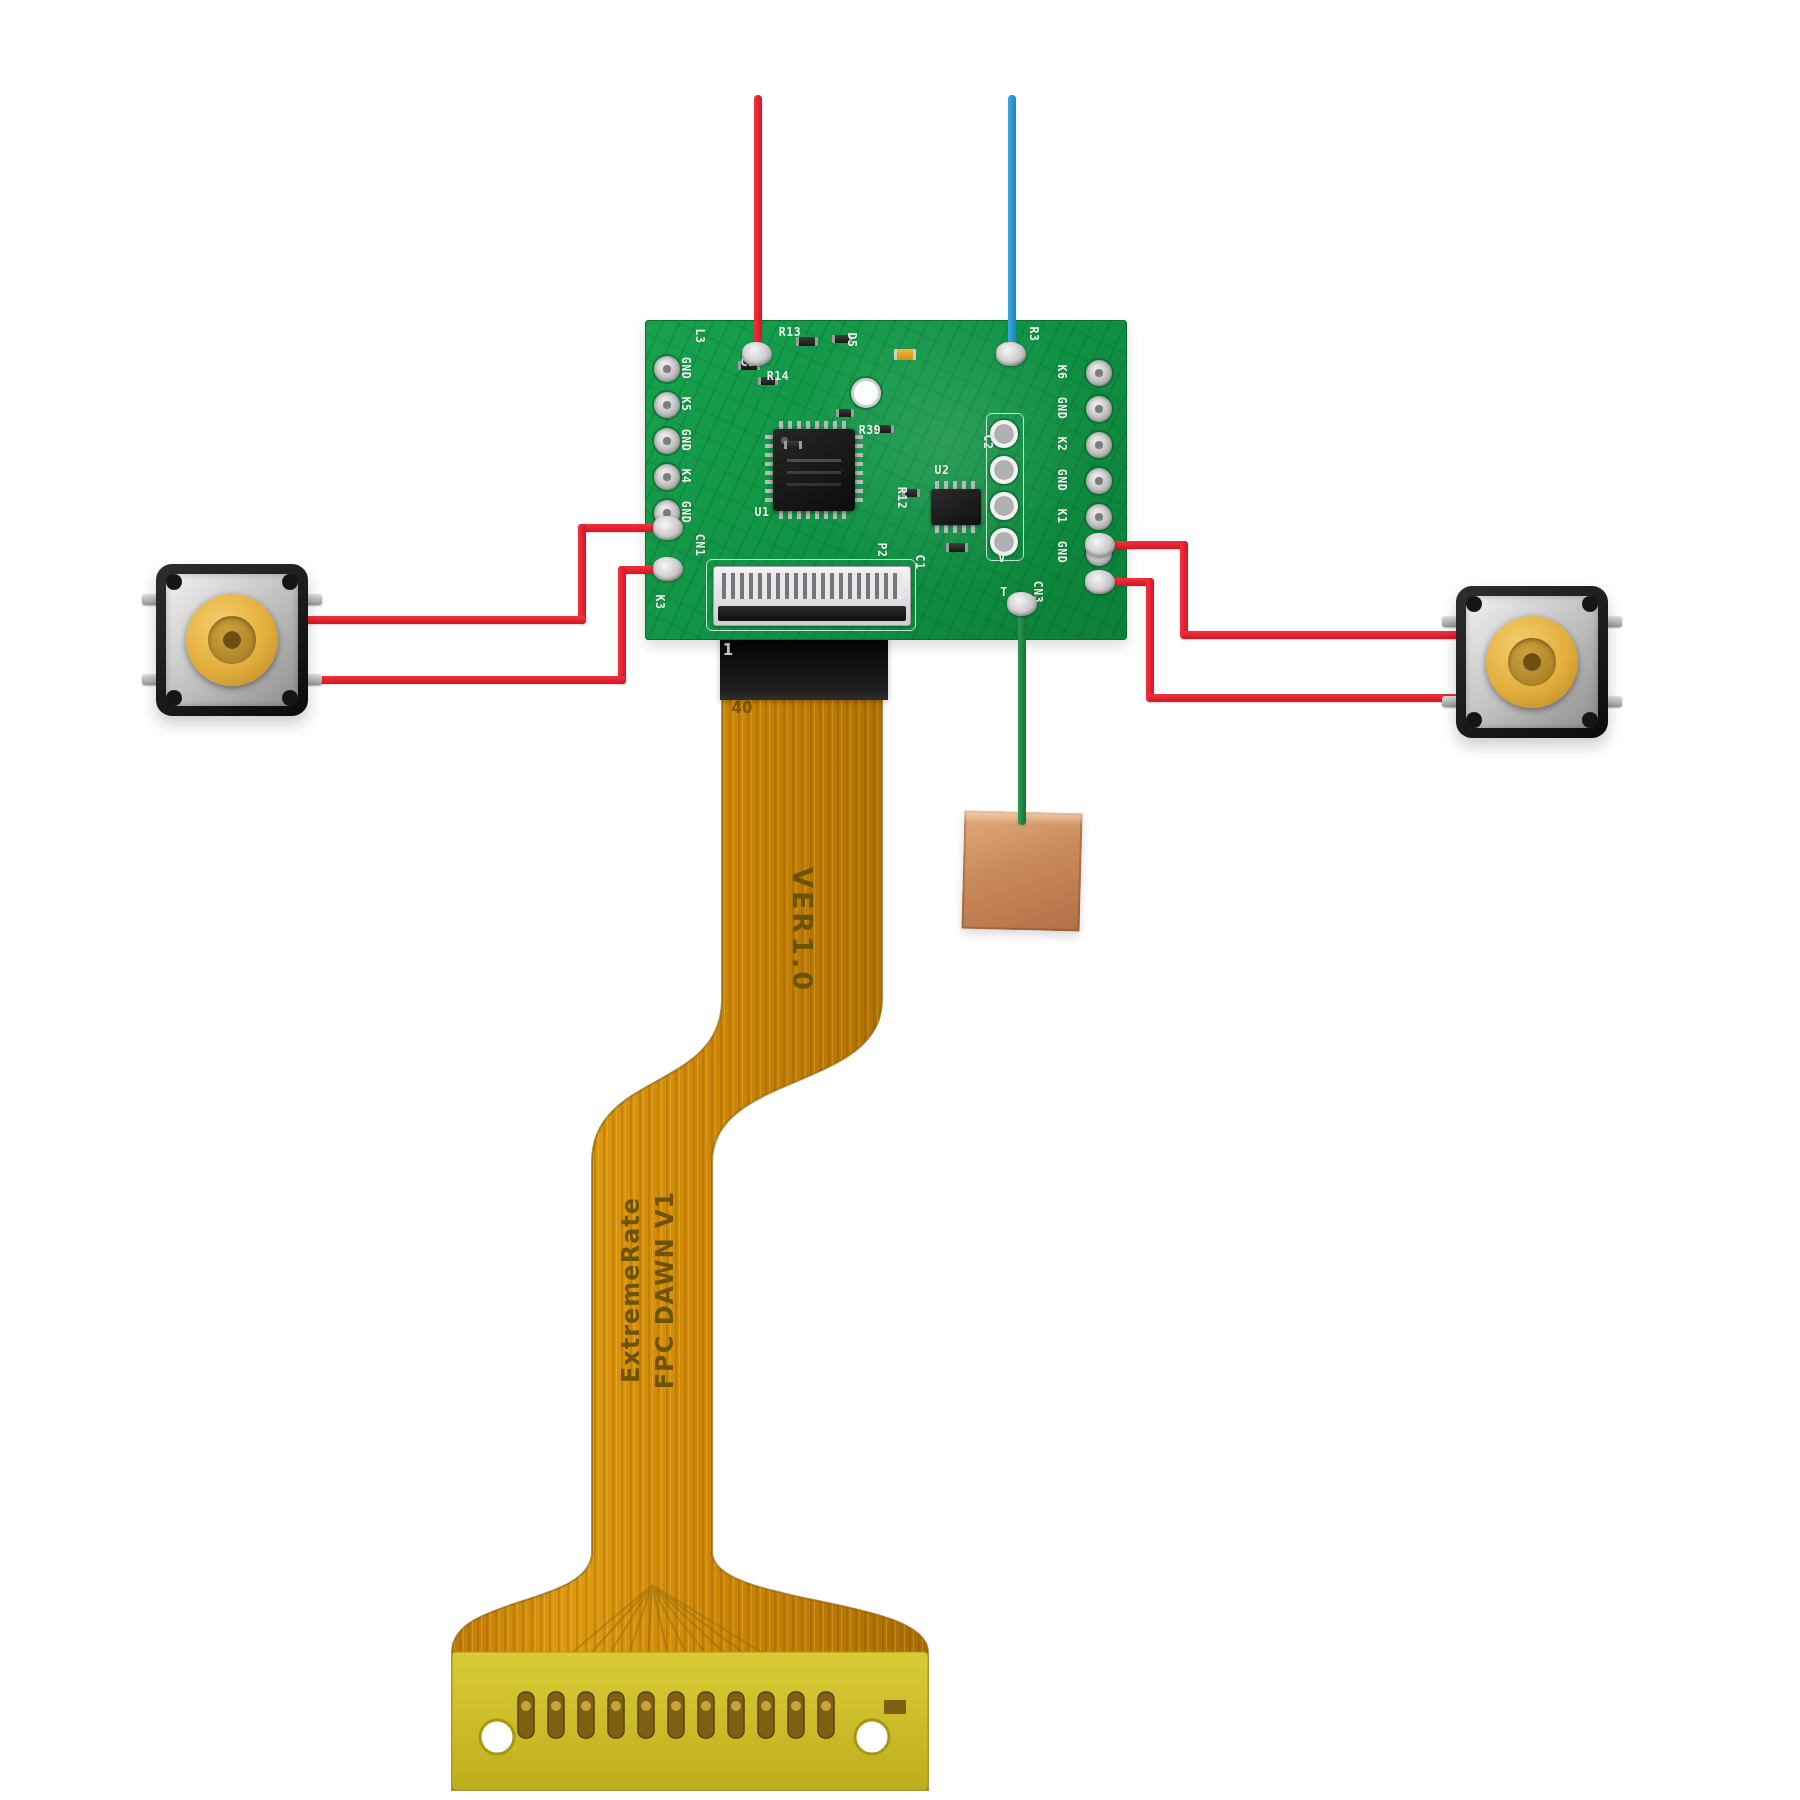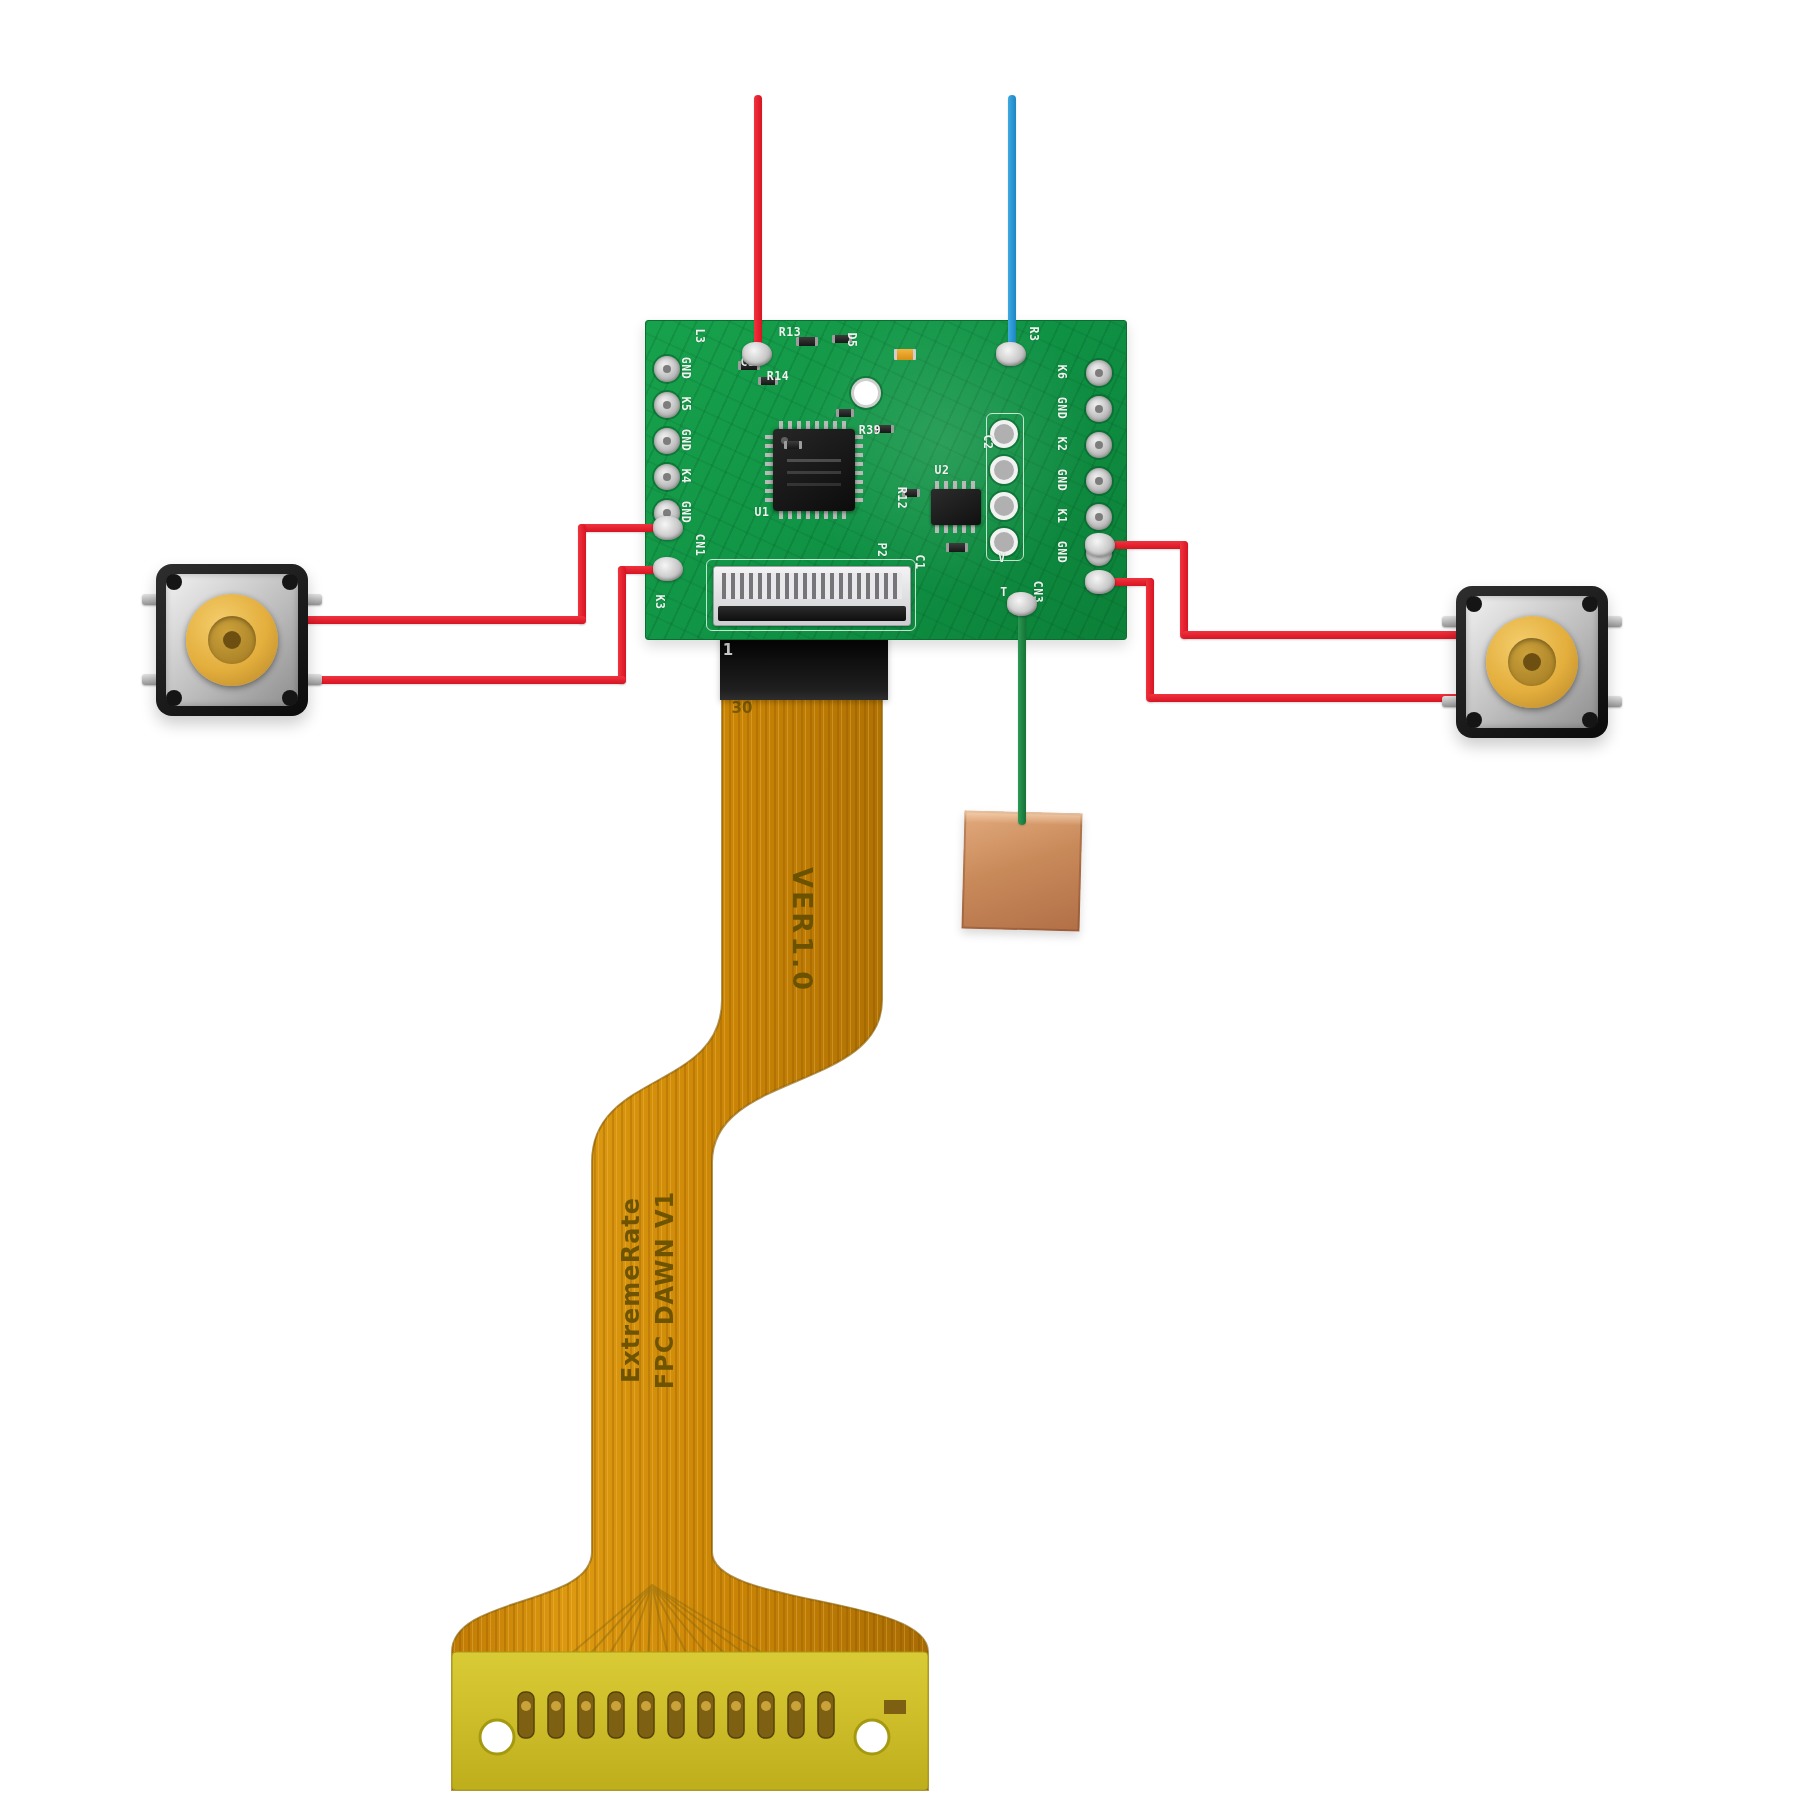--- a/index.html
+++ b/index.html
@@ -178,21 +178,21 @@
     <circle cx="497" cy="1737" r="17" fill="#ffffff" stroke="#a5990f" stroke-width="3"></circle>
     <circle cx="872" cy="1737" r="17" fill="#ffffff" stroke="#a5990f" stroke-width="3"></circle>
   </svg>
 
   <div class="ribbon-text" id="ver-label">VER1.0</div>
   <div class="ribbon-text" id="brand-label">
     <div>ExtremeRate</div>
     <div>FPC DAWN V1</div>
   </div>
   <div class="flex-mark" id="mark-1">1</div>
-  <div class="flex-mark" id="mark-20">30</div>
+  <div class="flex-mark" id="mark-20">40</div>
 
   <div class="flex-black"></div>
 
   <div class="pcb">
 
     <div class="cpad" style="left:8px;top:35px"></div>
     <div class="cpad" style="left:8px;top:71px"></div>
     <div class="cpad" style="left:8px;top:107px"></div>
     <div class="cpad" style="left:8px;top:143px"></div>
     <div class="cpad" style="left:8px;top:179px"></div>

